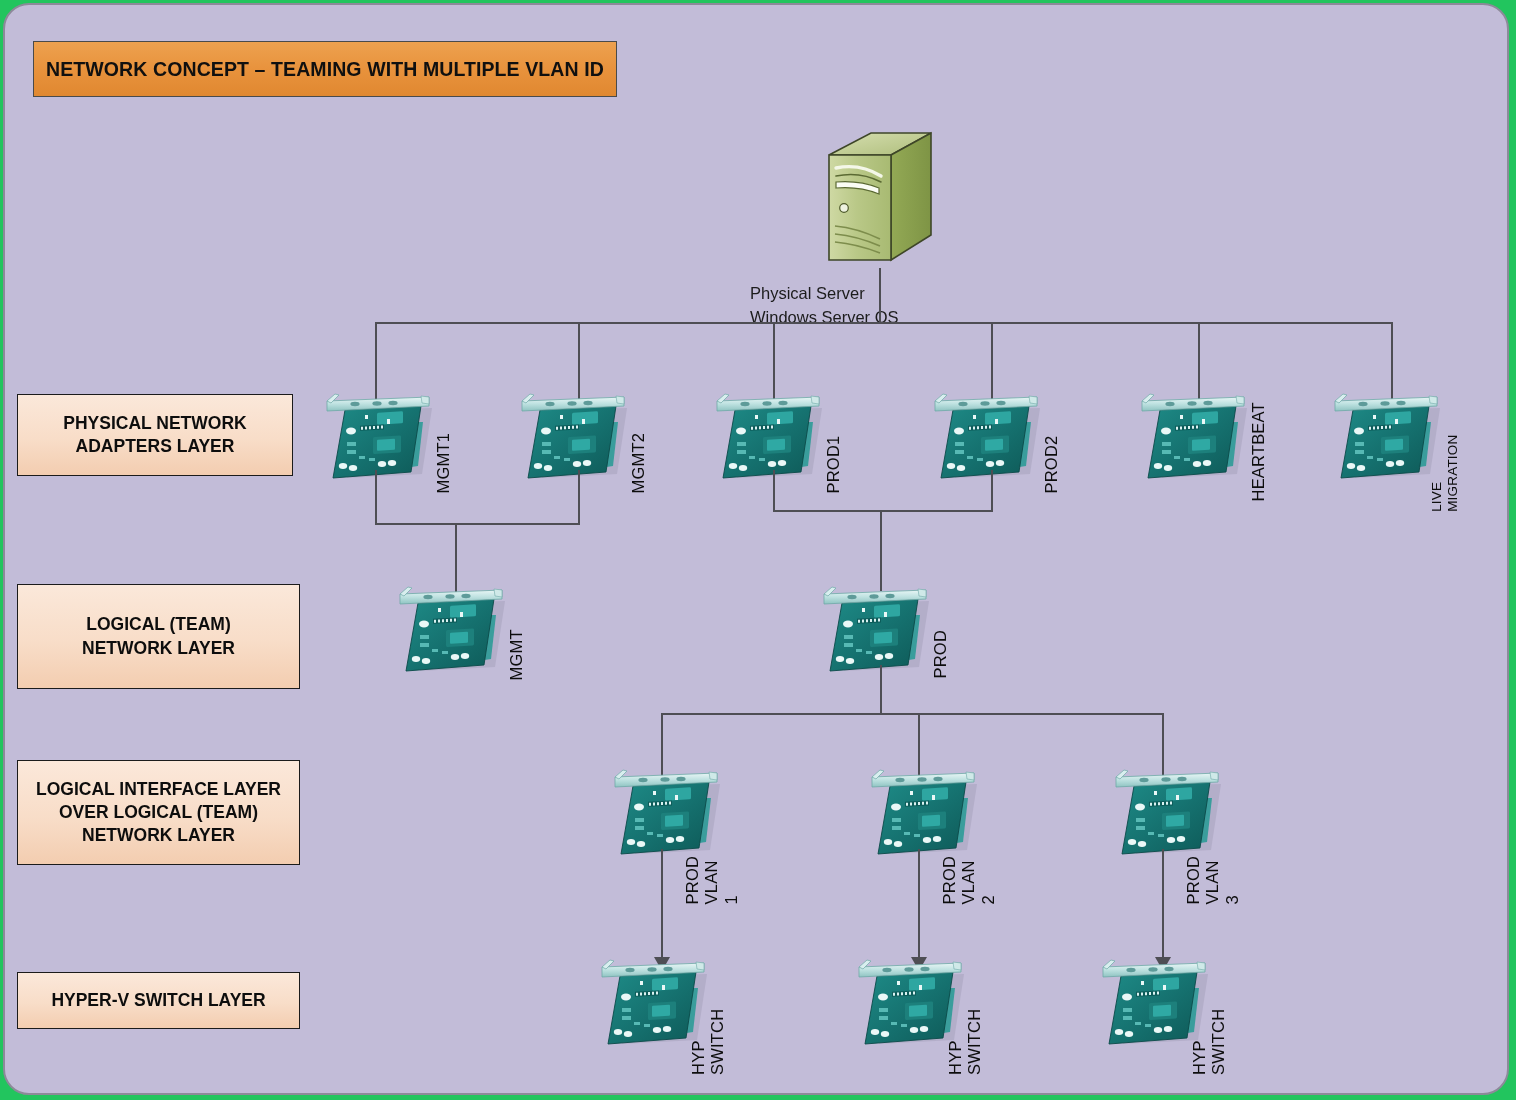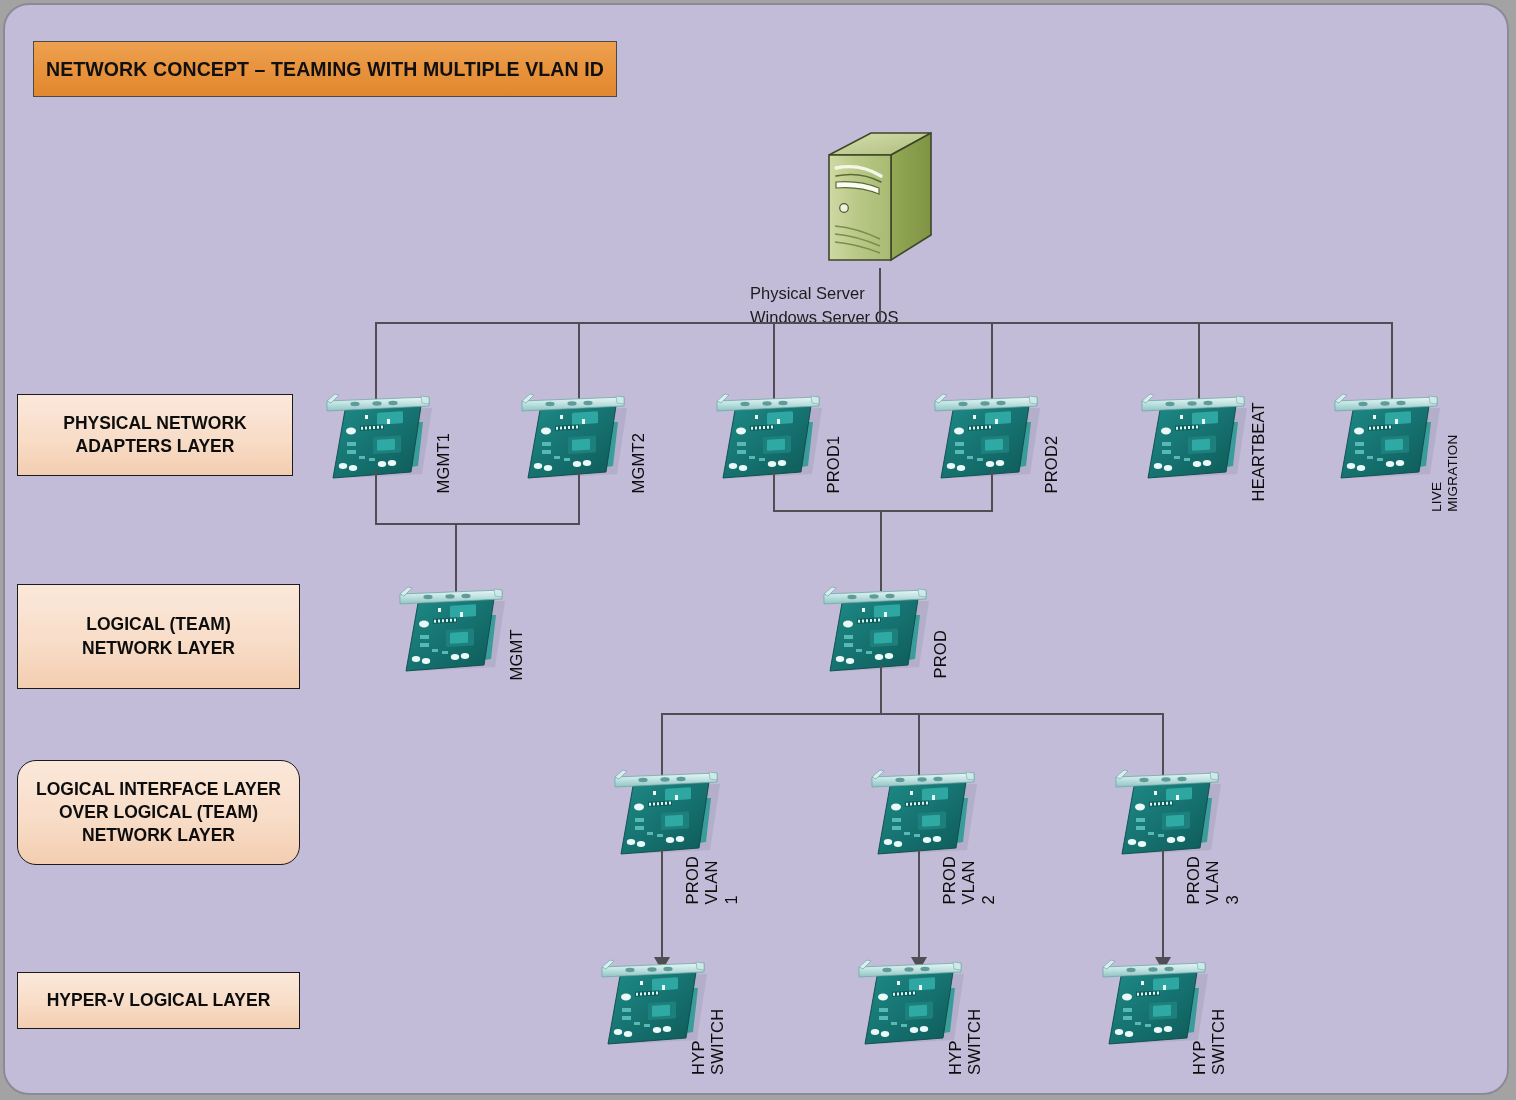--- a/index.html
+++ b/index.html
@@ -6,21 +6,21 @@
     margin: 0;
     padding: 0;
     background: #ffffff;
     font-family: "Liberation Sans", sans-serif;
   }
   #stage {
     position: relative;
     width: 1516px;
     height: 1100px;
     overflow: hidden;
-    background: #a3a3a3;
+    background: #22c55e;
   }
   
   #frame {
     position: absolute;
     left: 3px;
     top: 3px;
     width: 1506px;
     height: 1092px;
     background: #c2bcd8;
     border: 2px solid #8c8a99;
@@ -125,27 +125,27 @@
   </div>
 
   <div class="layer-box" style="left:17px; top:394px; width:276px; height:82px;align-items:center;">
     <span class="lbl" style="white-space:pre-line">PHYSICAL NETWORK
 ADAPTERS LAYER</span>
   </div>
   <div class="layer-box" style="left:17px; top:576px; width:283px; height:105px;margin-top:8px;">
     <span class="lbl" style="white-space:pre-line">LOGICAL (TEAM)
 NETWORK LAYER</span>
   </div>
-  <div class="layer-box" style="left:17px; top:760px; width:283px; height:105px;border-radius:19px;">
+  <div class="layer-box" style="left:17px; top:760px; width:283px; height:105px;">
     <span class="lbl" style="white-space:pre-line">LOGICAL INTERFACE LAYER
 OVER LOGICAL (TEAM)
 NETWORK LAYER</span>
   </div>
   <div class="layer-box" style="left:17px; top:972px; width:283px; height:57px;">
-    <span class="lbl" style="white-space:pre-line">HYPER-V LOGICAL LAYER</span>
+    <span class="lbl" style="white-space:pre-line">HYPER-V SWITCH LAYER</span>
   </div>
 
   <div class="server" style="left:823px; top:130px;">
     <svg width="114" height="140" viewBox="0 0 114 140" xmlns="http://www.w3.org/2000/svg">
       <defs>
         <linearGradient id="srvFront" x1="0" y1="0" x2="1" y2="0">
           <stop offset="0%" stop-color="#cfd9a4"></stop>
           <stop offset="45%" stop-color="#b9c887"></stop>
           <stop offset="100%" stop-color="#a8ba72"></stop>
         </linearGradient>

